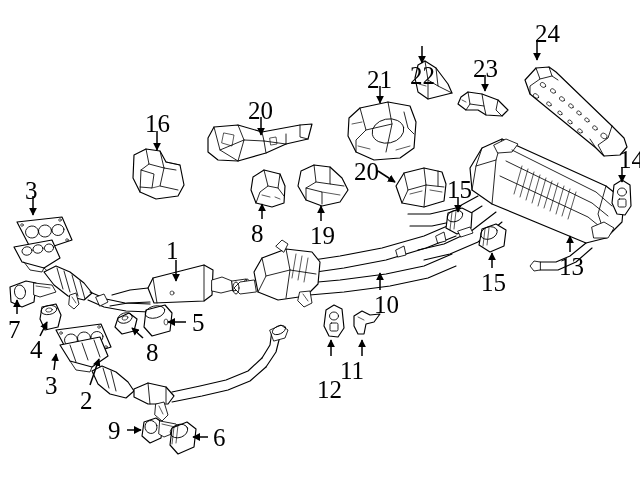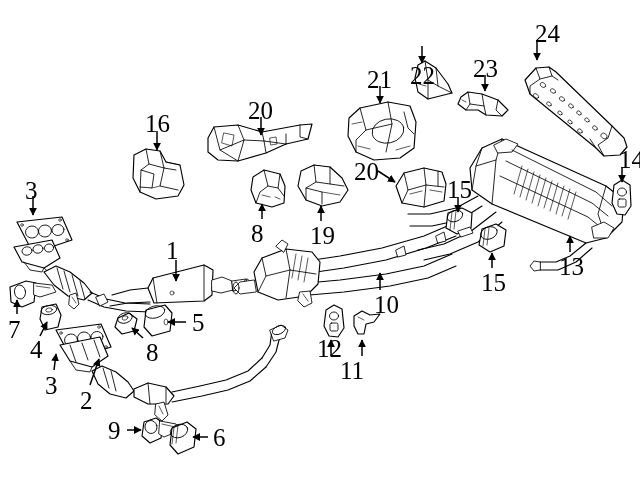--- a/index.html
+++ b/index.html
@@ -451,21 +451,21 @@
   <div class="callout-label" style="left:80px;  top:388px;">2</div>
   <div class="callout-label" style="left:45px;  top:373px;">3</div>
   <div class="callout-label" style="left:30px;  top:337px;">4</div>
   <div class="callout-label" style="left:192px; top:310px;">5</div>
   <div class="callout-label" style="left:213px; top:425px;">6</div>
   <div class="callout-label" style="left:8px;   top:317px;">7</div>
   <div class="callout-label" style="left:146px; top:340px;">8</div>
   <div class="callout-label" style="left:108px; top:418px;">9</div>
   <div class="callout-label" style="left:366px; top:292px;margin-left:8px;">10</div>
   <div class="callout-label" style="left:340px; top:358px;">11</div>
-  <div class="callout-label" style="left:317px; top:336px;">12</div>
+  <div class="callout-label" style="left:317px; top:377px;">12</div>
   <div class="callout-label" style="left:559px; top:254px;">13</div>
   <div class="callout-label" style="left:583px; top:147px;margin-left:36px;">14</div>
   <div class="callout-label" style="left:447px; top:177px;">15</div>
   <div class="callout-label" style="left:481px; top:270px;">15</div>
   <div class="callout-label" style="left:145px; top:111px;">16</div>
   <div class="callout-label" style="left:251px; top:221px;">8</div>
   <div class="callout-label" style="left:248px; top:98px;">20</div>
   <div class="callout-label" style="left:310px; top:223px;">19</div>
   <div class="callout-label" style="left:354px; top:159px;">20</div>
   <div class="callout-label" style="left:367px; top:67px;">21</div>

